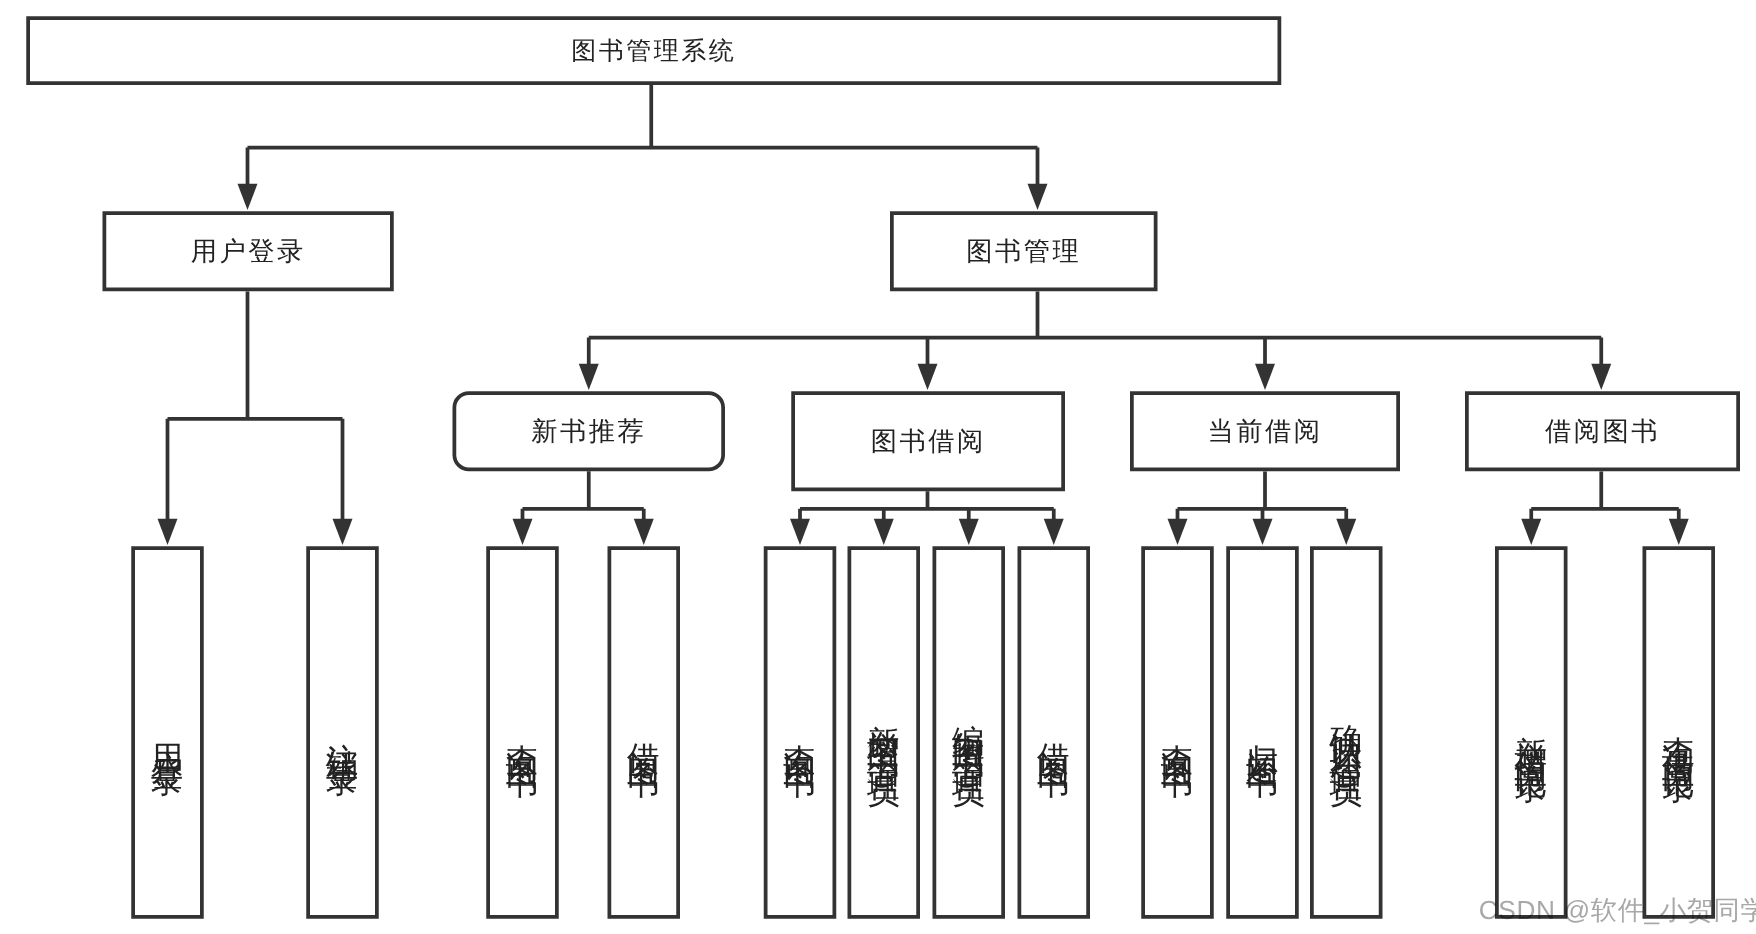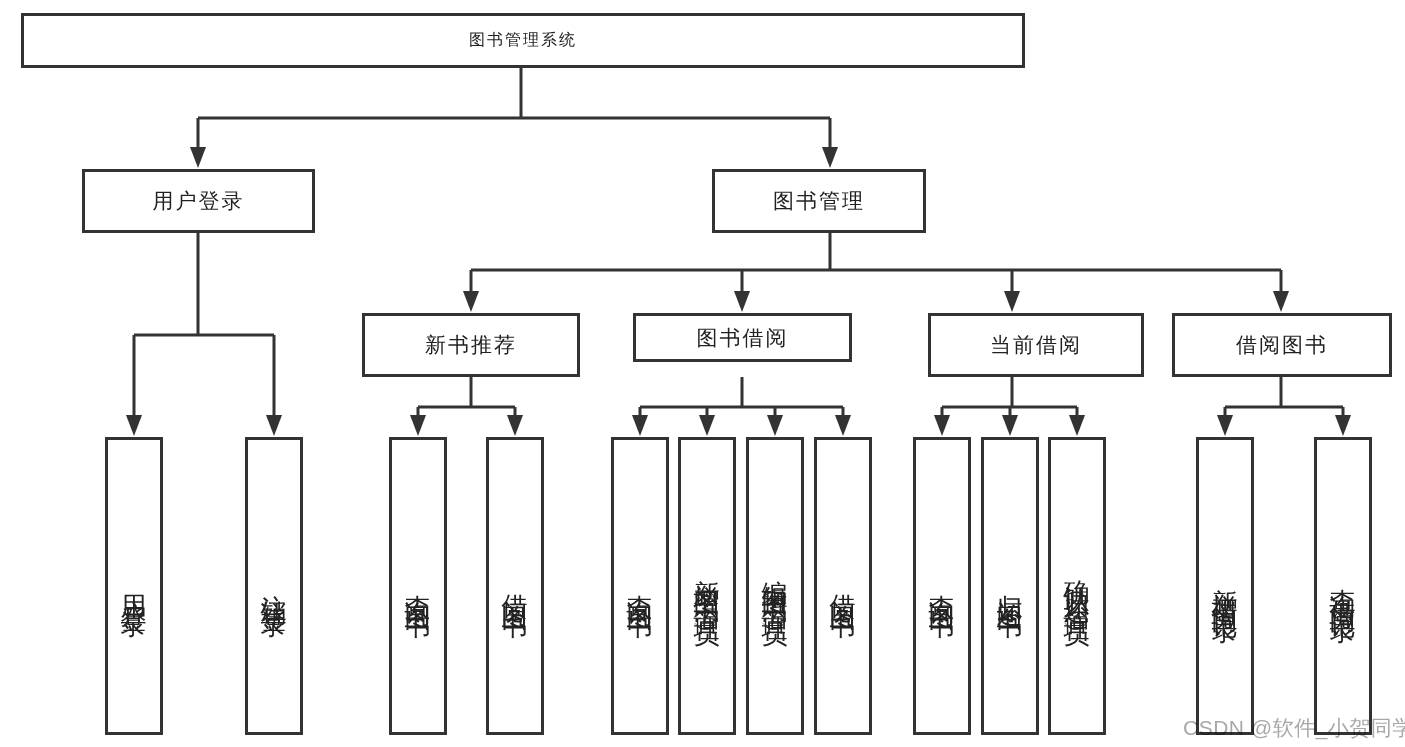--- a/index.html
+++ b/index.html
@@ -19,21 +19,21 @@
     position: absolute;
     box-sizing: border-box;
     border: 3px solid #333333;
     background: #ffffff;
     display: flex;
     align-items: center;
     justify-content: center;
     text-align: center;
   }
   .hbox { font-size: 21px; letter-spacing: 2px; }
-  .root-box { font-size: 16px; }
+  .root-box { font-size: 20px; }
   .vtext {
     writing-mode: vertical-rl;
     text-orientation: mixed;
     font-size: 26px;
     letter-spacing: 6px;
     line-height: 1;
     white-space: nowrap;
   }
   .watermark {
     position: absolute;
@@ -99,27 +99,27 @@
     <span>图书管理系统</span>
   </div>
 
   <div class="box hbox" style="left:82px; top:169px; width:233px; height:64px;">
     <span>用户登录</span>
   </div>
   <div class="box hbox" style="left:712px; top:169px; width:214px; height:64px;">
     <span>图书管理</span>
   </div>
 
-  <div class="box hbox" style="left:362px; top:313px; width:218px; height:64px;">
+  <div class="box hbox" style="left:362px; top:313px; width:218px; height:64px;border-radius:13px;">
     <span>新书推荐</span>
   </div>
-  <div class="box hbox" style="left:633px; top:313px; width:219px; height:49px;">
+  <div class="box hbox" style="left:633px; top:313px; width:219px; height:80px;">
     <span>图书借阅</span>
   </div>
-  <div class="box hbox" style="left:904px; top:313px; width:216px; height:64px;margin-left:24px;">
+  <div class="box hbox" style="left:904px; top:313px; width:216px; height:64px;">
     <span>当前借阅</span>
   </div>
   <div class="box hbox" style="left:1172px; top:313px; width:220px; height:64px;">
     <span>借阅图书</span>
   </div>
 
   <div class="box" style="left:105px; top:437px; width:58px; height:298px;">
     <span class="vtext">用户登录</span>
   </div>
   <div class="box" style="left:245px; top:437px; width:58px; height:298px;">

